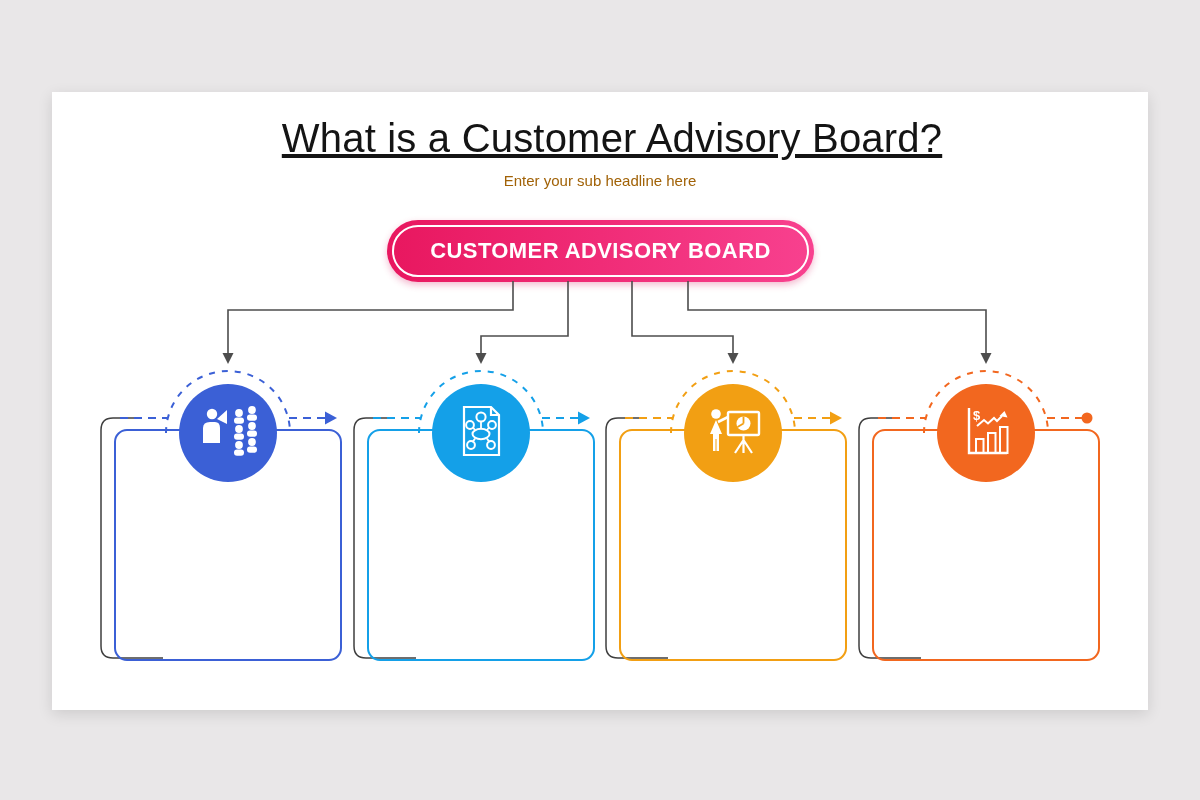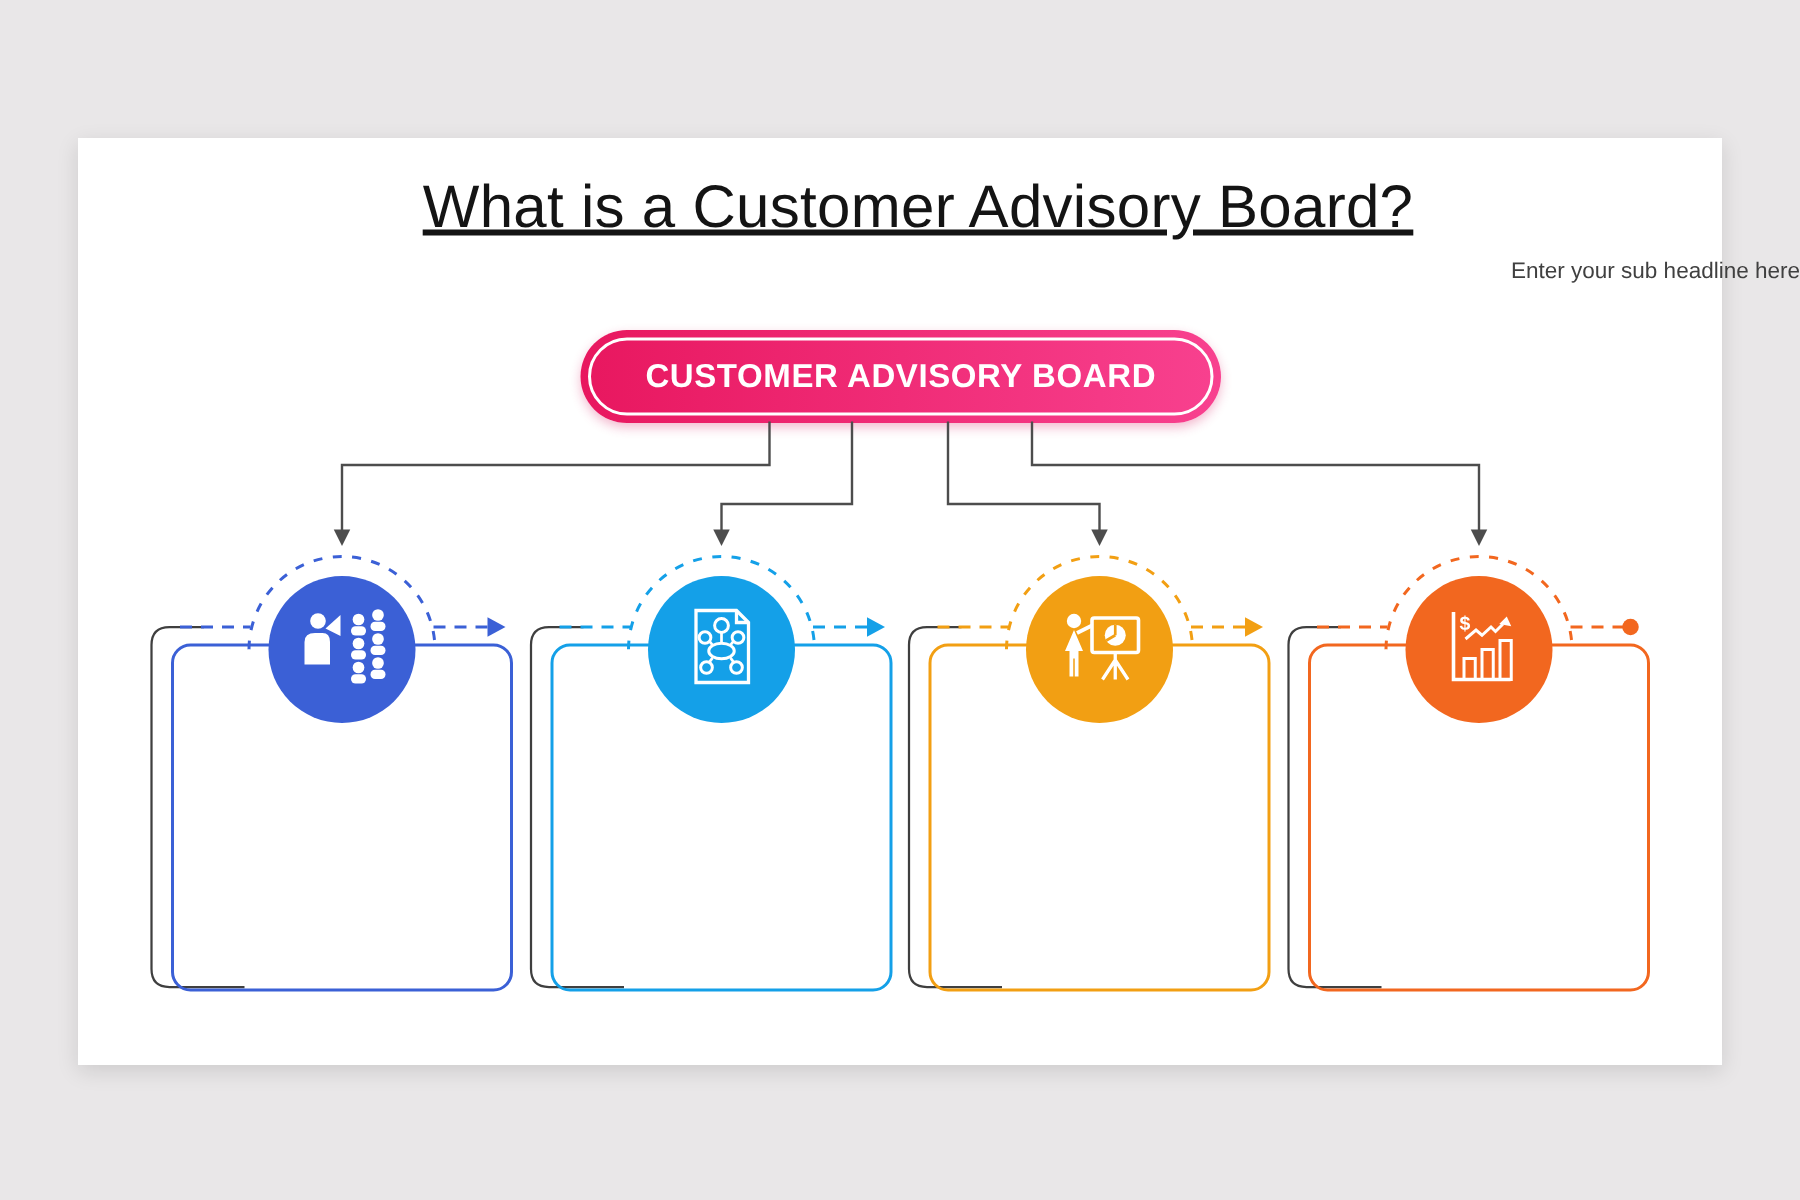--- a/index.html
+++ b/index.html
@@ -11,22 +11,22 @@
   .canvas{
     position:absolute;left:52px;top:92px;width:1096px;height:618px;
     background:var(--canvas-bg,#ffffff);
     box-shadow:0 4px 14px rgba(0,0,0,.12);
   }
   .page-title{
     position:absolute;left:12px;top:116px;width:1200px;text-align:center;
     font-size:40px;font-weight:400;color:#141414;letter-spacing:.2px;text-decoration:underline;
   }
   .page-subtitle{
-    position:absolute;left:0;top:172px;width:1200px;text-align:right;
-    font-size:15px;color:#404040;
+    position:absolute;left:0;top:172px;width:1200px;text-align:center;
+    font-size:15px;color:#a16207;
   }
   .pill{
     position:absolute;left:387px;top:220px;width:427px;height:62px;
     border-radius:31px;
     background:linear-gradient(90deg,var(--pill-left,#e8175f),var(--pill-right,#f8418f));
     box-shadow:0 3px 7px rgba(216,27,96,.30);
   }
   .pill::before{
     content:"";position:absolute;inset:5px;border:2px solid #fff;border-radius:26px;
     pointer-events:none;

